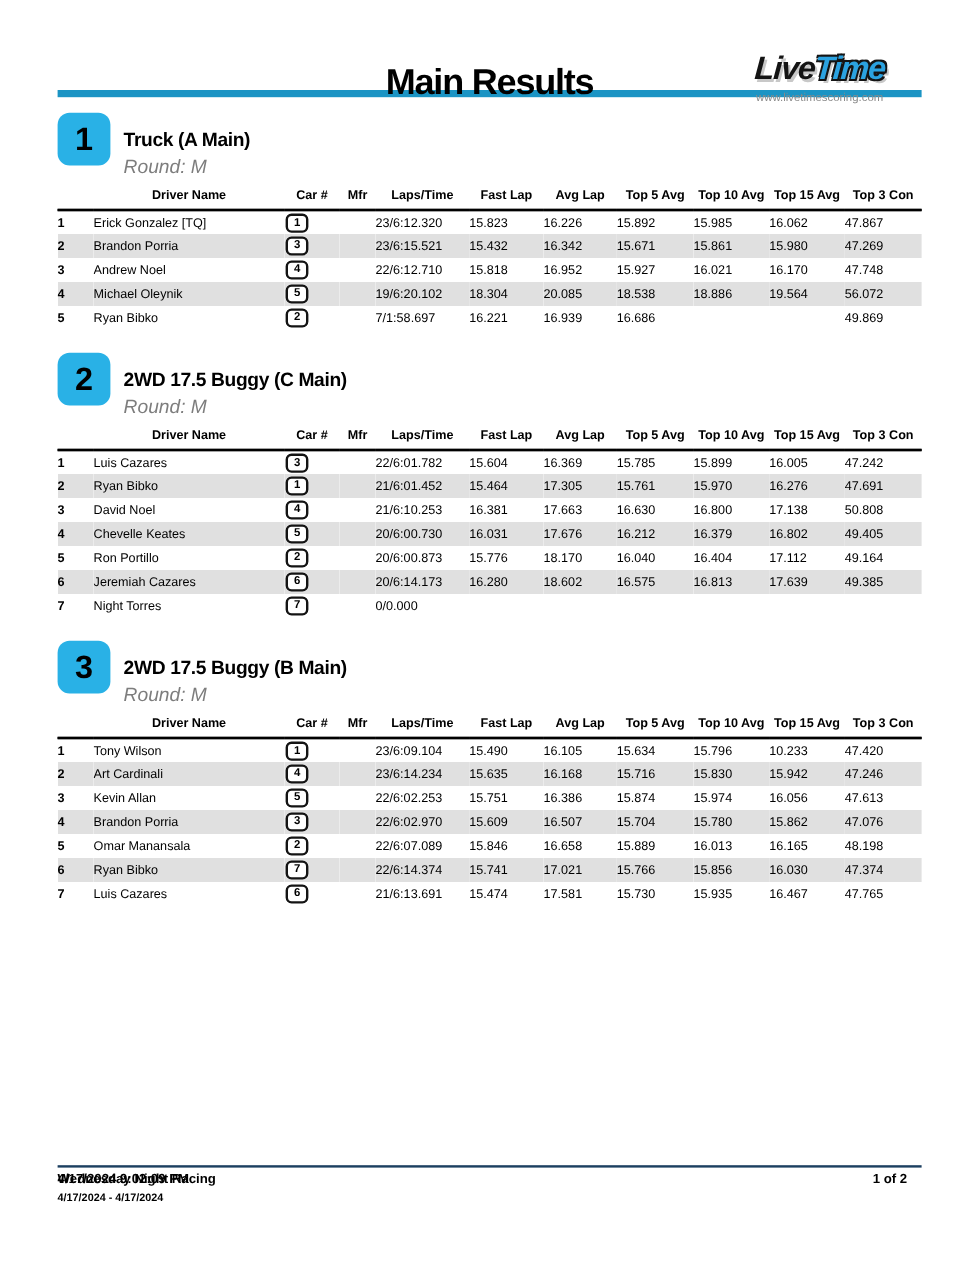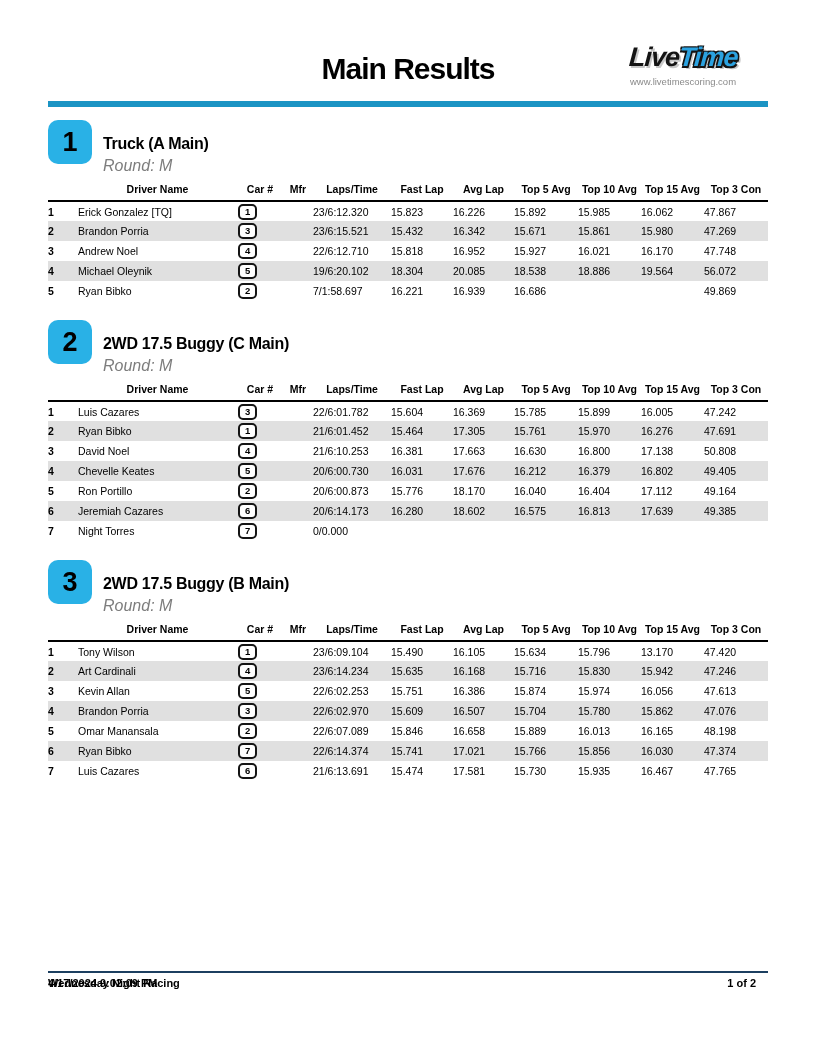--- a/index.html
+++ b/index.html
@@ -7,21 +7,21 @@
   body {
     width: 816px; height: 1056px;
     position: relative;
     font-family: "Liberation Sans", sans-serif;
     color: #000;
     overflow: hidden;
   }
   .page { width: 816px; height: 1056px; position: relative; }
 
   
-  .header { position: relative; height: 101px; }
+  .header { position: relative; height: 75px; }
   .page-title {
     position: absolute; left: 0; right: 0; top: 52px;
     text-align: center;
     font-size: 30px; font-weight: bold; letter-spacing: -1px;
   }
   .logo-block {
     position: absolute; top: 42px; right: 48px;
     width: 170px; text-align: center;
   }
   .logo-text {
@@ -402,21 +402,21 @@
             <tr>
               <td class="pos-cell">1</td>
               <td>Tony Wilson</td>
               <td><span class="car-badge">1</span></td>
               <td></td>
               <td>23/6:09.104</td>
               <td>15.490</td>
               <td>16.105</td>
               <td>15.634</td>
               <td>15.796</td>
-              <td>13.170</td>
+              <td>10.233</td>
               <td>47.420</td>
             </tr>
             <tr class="alt">
               <td class="pos-cell">2</td>
               <td>Art Cardinali</td>
               <td><span class="car-badge">4</span></td>
               <td></td>
               <td>23/6:14.234</td>
               <td>15.635</td>
               <td>16.168</td>
@@ -493,18 +493,19 @@
           </tbody>
     </table>
   </div>
 </div>
 
   <div class="footer">
     <div class="footer-row">
       <div class="footer-left">4/17/2024 9:02:09 PM</div>
       <div class="footer-center">
         <div class="footer-center-title">Wednesday Night Racing</div>
+        <div class="footer-center-sub">4/17/2024 - 4/17/2024</div>
       </div>
       <div class="footer-right">1 of 2</div>
     </div>
   </div>
 
 </div>
 
 </body></html>

